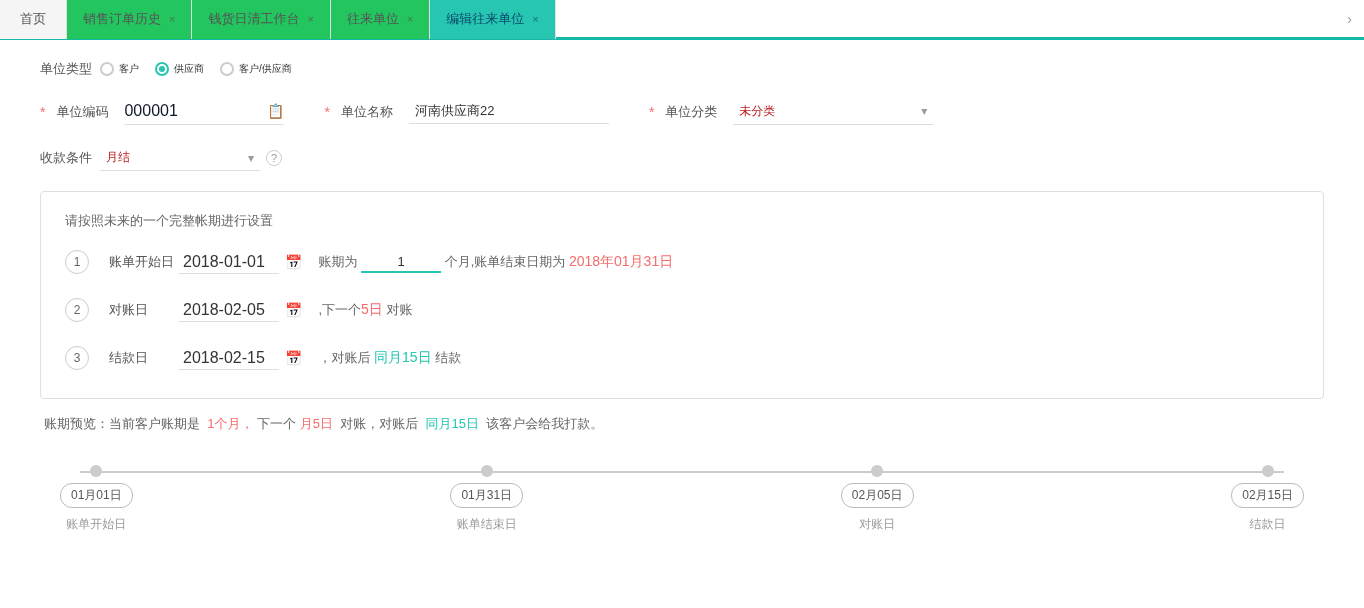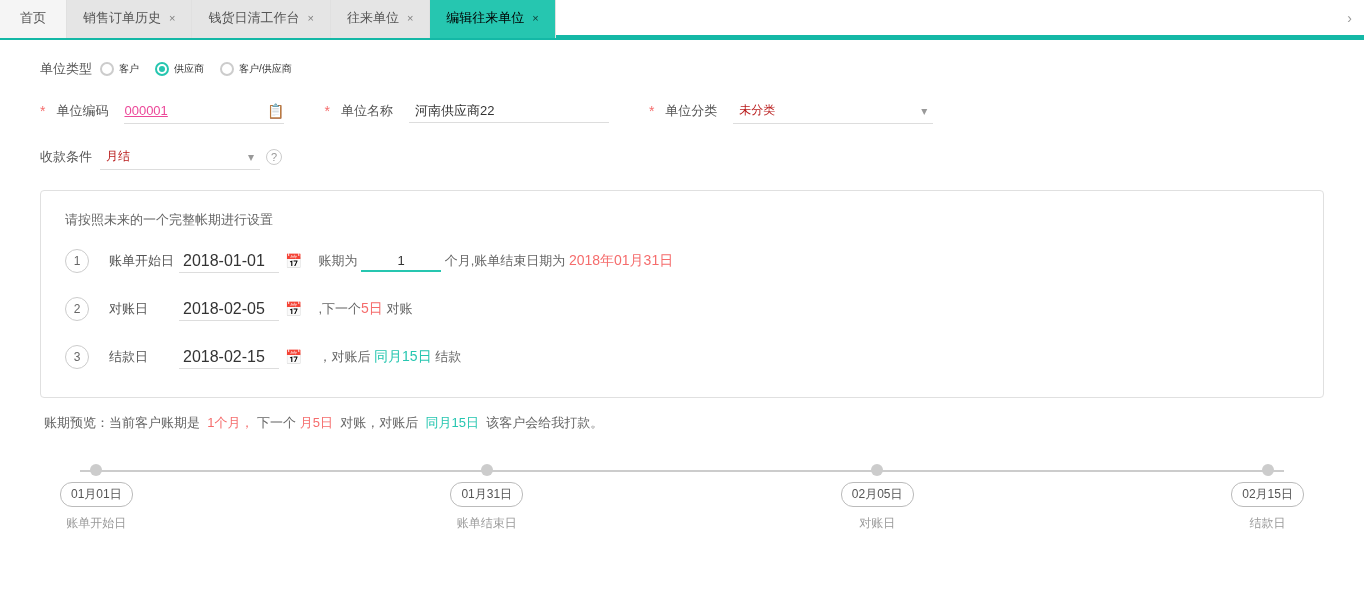--- a/index.html
+++ b/index.html
@@ -3,39 +3,39 @@
   <meta charset="utf-8">
   <style>
     * { box-sizing: border-box; margin: 0; padding: 0; }
     body { font-family: 'Microsoft YaHei', Arial, sans-serif; font-size: 14px; color: #333; background: #f5f5f5; }
 
     
     .tabs-bar {
       display: flex;
       align-items: center;
       background: #fff;
-      border-bottom: 5px solid #14b8a6;
+      border-bottom: 3px solid #14b8a6;
       height: 40px;
       padding: 0 0;
     }
     .tab {
       display: flex;
       align-items: center;
       padding: 0 16px;
       height: 40px;
       cursor: pointer;
       font-size: 13px;
       color: #555;
       border-right: 1px solid #e0e0e0;
-      background: #e5e5e5;
+      background: #22c55e;
       white-space: nowrap;
     }
     .tab.active {
       background: #26c6b0;
-      color: #000000;
+      color: #0c4a6e;
     }
     .tab .close-icon {
       margin-left: 8px;
       font-size: 11px;
       opacity: 0.7;
     }
     .tab-home {
       padding: 0 20px;
       height: 40px;
       display: flex;
@@ -130,25 +130,24 @@
     }
     .input-with-icon {
       display: flex;
       align-items: center;
       border-bottom: 1px solid #ddd;
       padding: 4px 0;
     }
     .input-with-icon input {
       border: none;
       outline: none;
-      font-size: 13px;
-      color: #ec4899;
+      font-size: 16px;
+      color: #0f172a;
       background: transparent;
       flex: 1;
-      text-decoration: underline;
     }
     .cal-icon {
       color: #999;
       font-size: 14px;
       cursor: pointer;
     }
 
     
     .select-field {
       display: flex;

